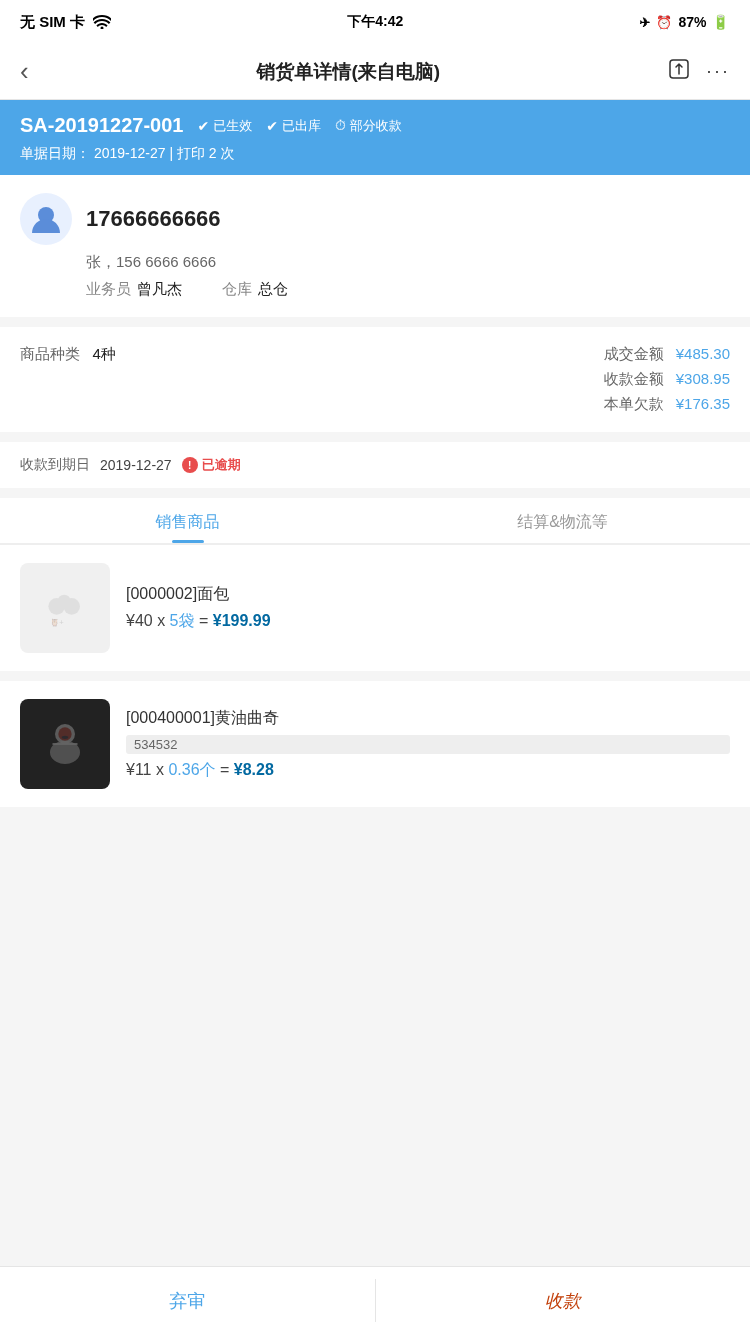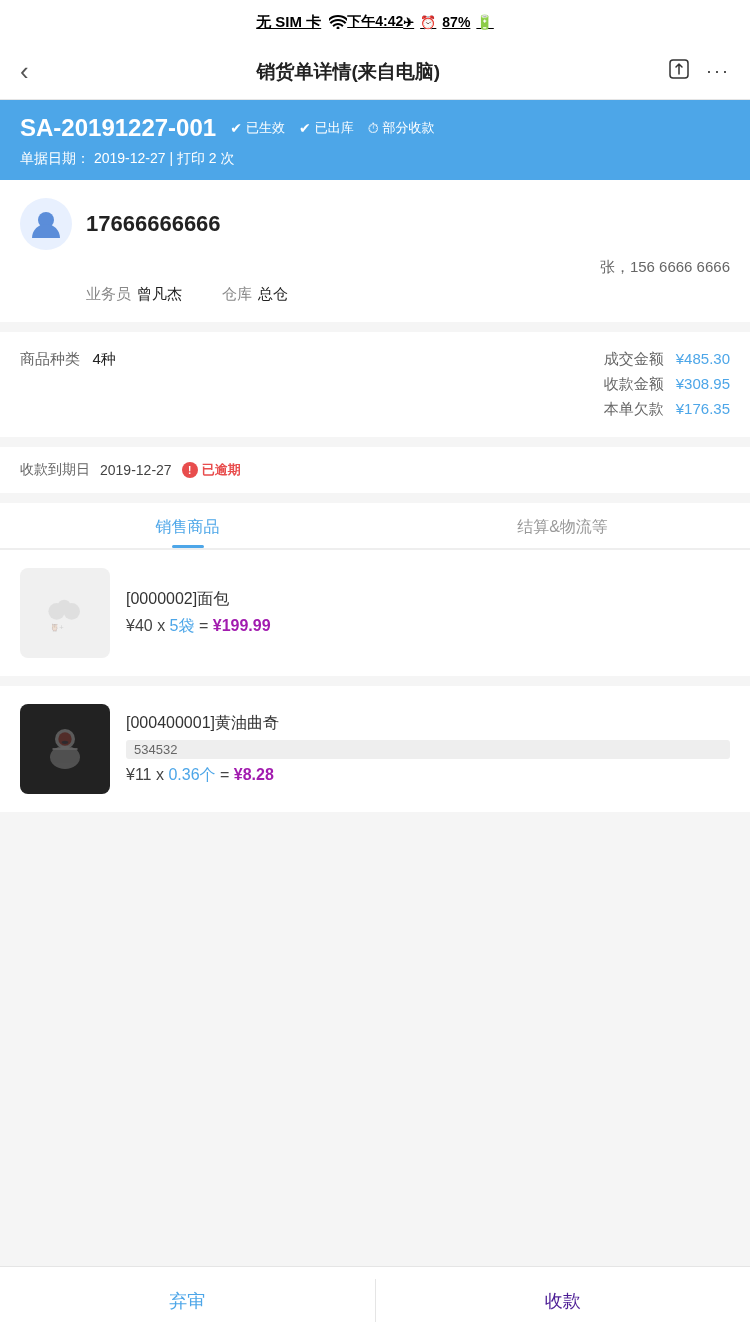--- a/index.html
+++ b/index.html
@@ -8,28 +8,27 @@
       font-family: -apple-system, 'PingFang SC', 'Helvetica Neue', Arial, sans-serif;
       background: #f5f5f5;
       width: 750px;
       min-height: 1334px;
       overflow-x: hidden;
     }
 
     
     .status-bar {
       display: flex;
-      justify-content: center;
+      justify-content: space-between;
       align-items: center;
       padding: 5px 20px;
       height: 44px;
       background: #fff;
       font-size: 15px;
       font-weight: 600;
-      text-decoration: underline;
     }
     .status-left { display: flex; align-items: center; gap: 8px; }
     .status-right { display: flex; align-items: center; gap: 6px; }
 
     
     .nav-bar {
       display: flex;
       align-items: center;
       justify-content: space-between;
       padding: 0 20px;
@@ -54,21 +53,21 @@
       background: #4da6e8;
       padding: 14px 20px 12px;
     }
     .banner-top {
       display: flex;
       align-items: center;
       gap: 14px;
       margin-bottom: 8px;
     }
     .order-id {
-      font-size: 24px;
+      font-size: 20px;
       font-weight: 700;
       color: #fff;
     }
     .badge {
       display: flex;
       align-items: center;
       gap: 4px;
       font-size: 13px;
       color: #fff;
     }
@@ -79,21 +78,20 @@
     }
 
     
     .customer-section {
       background: #fff;
       padding: 18px 20px;
       margin-bottom: 10px;
       display: flex;
       flex-direction: column;
       gap: 8px;
-      text-align: right;
     }
     .customer-row {
       display: flex;
       align-items: center;
       gap: 14px;
     }
     .avatar {
       width: 52px;
       height: 52px;
       border-radius: 50%;
@@ -266,21 +264,21 @@
       border-radius: 3px;
       padding: 2px 8px;
       font-size: 13px;
       color: #666;
     }
     .product-price-row {
       font-size: 16px;
       color: #444;
     }
     .product-qty { color: #4da6e8; }
-    .product-total { color: #a21caf; font-weight: 600; }
+    .product-total { color: #0369a1; font-weight: 600; }
 
     
     .bottom-bar {
       position: fixed;
       bottom: 0;
       left: 0;
       width: 750px;
       height: 68px;
       background: #fff;
       border-top: 1px solid #e5e5e5;
@@ -289,21 +287,21 @@
     .bottom-btn {
       flex: 1;
       display: flex;
       align-items: center;
       justify-content: center;
       font-size: 18px;
       font-weight: 500;
       cursor: pointer;
     }
     .btn-reject { color: #4da6e8; }
-    .btn-collect { color: #4c1d95; }
+    .btn-collect { color: #c2410c; font-style: italic; }
     .btn-divider {
       width: 1px;
       background: #e5e5e5;
       margin: 12px 0;
     }
 
     
     .bottom-spacer { height: 68px; }
   </style>
 </head>

